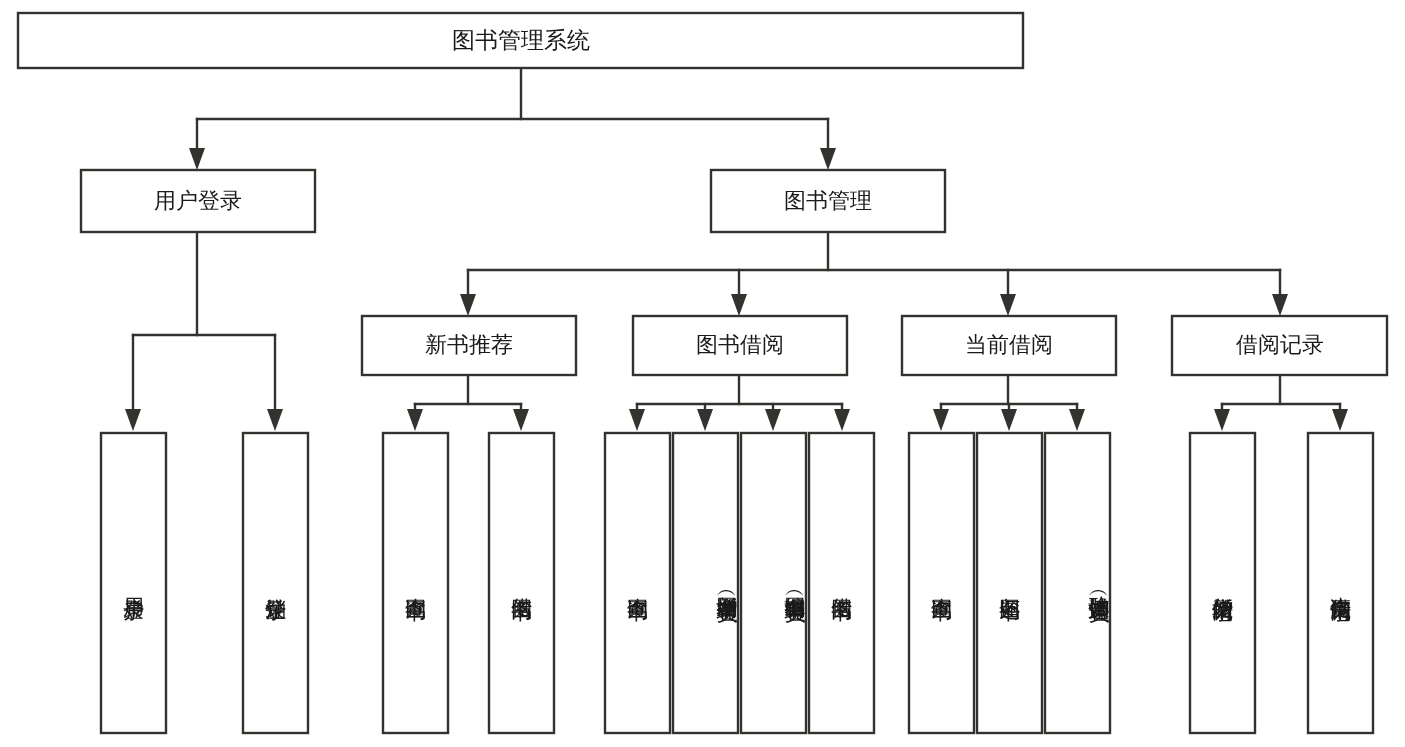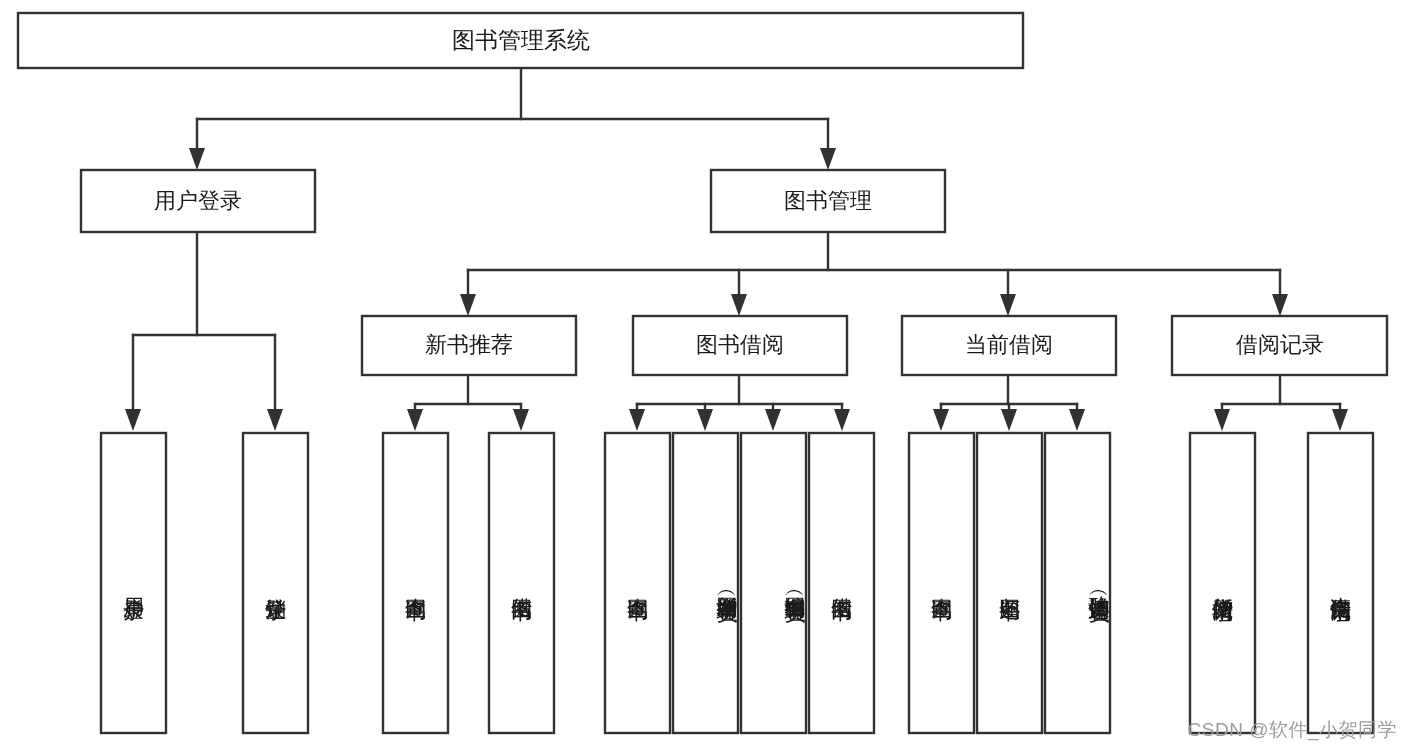--- a/index.html
+++ b/index.html
@@ -205,14 +205,13 @@
   <div class="label-vertical" style="left:741px; top:436px; width:65px; height:294px; align-items:flex-start;">编辑图书（管理员）</div>
   <div class="label-vertical" style="left:809px; top:433px; width:65px; height:300px;">借阅图书</div>
 
   <div class="label-vertical" style="left:909px; top:433px; width:65px; height:300px;">查询图书</div>
   <div class="label-vertical" style="left:977px; top:433px; width:65px; height:300px;">归还图书</div>
   <div class="label-vertical" style="left:1045px; top:436px; width:65px; height:294px; align-items:flex-start;">确认归还（管理员）</div>
 
   <div class="label-vertical" style="left:1190px; top:433px; width:65px; height:300px;">新增借阅记录</div>
   <div class="label-vertical" style="left:1308px; top:433px; width:65px; height:300px;">查询借阅记录</div>
 
-  <div class="watermark">CSDN @软件_小贺同学</div>
 </div>
 
 </body></html>

